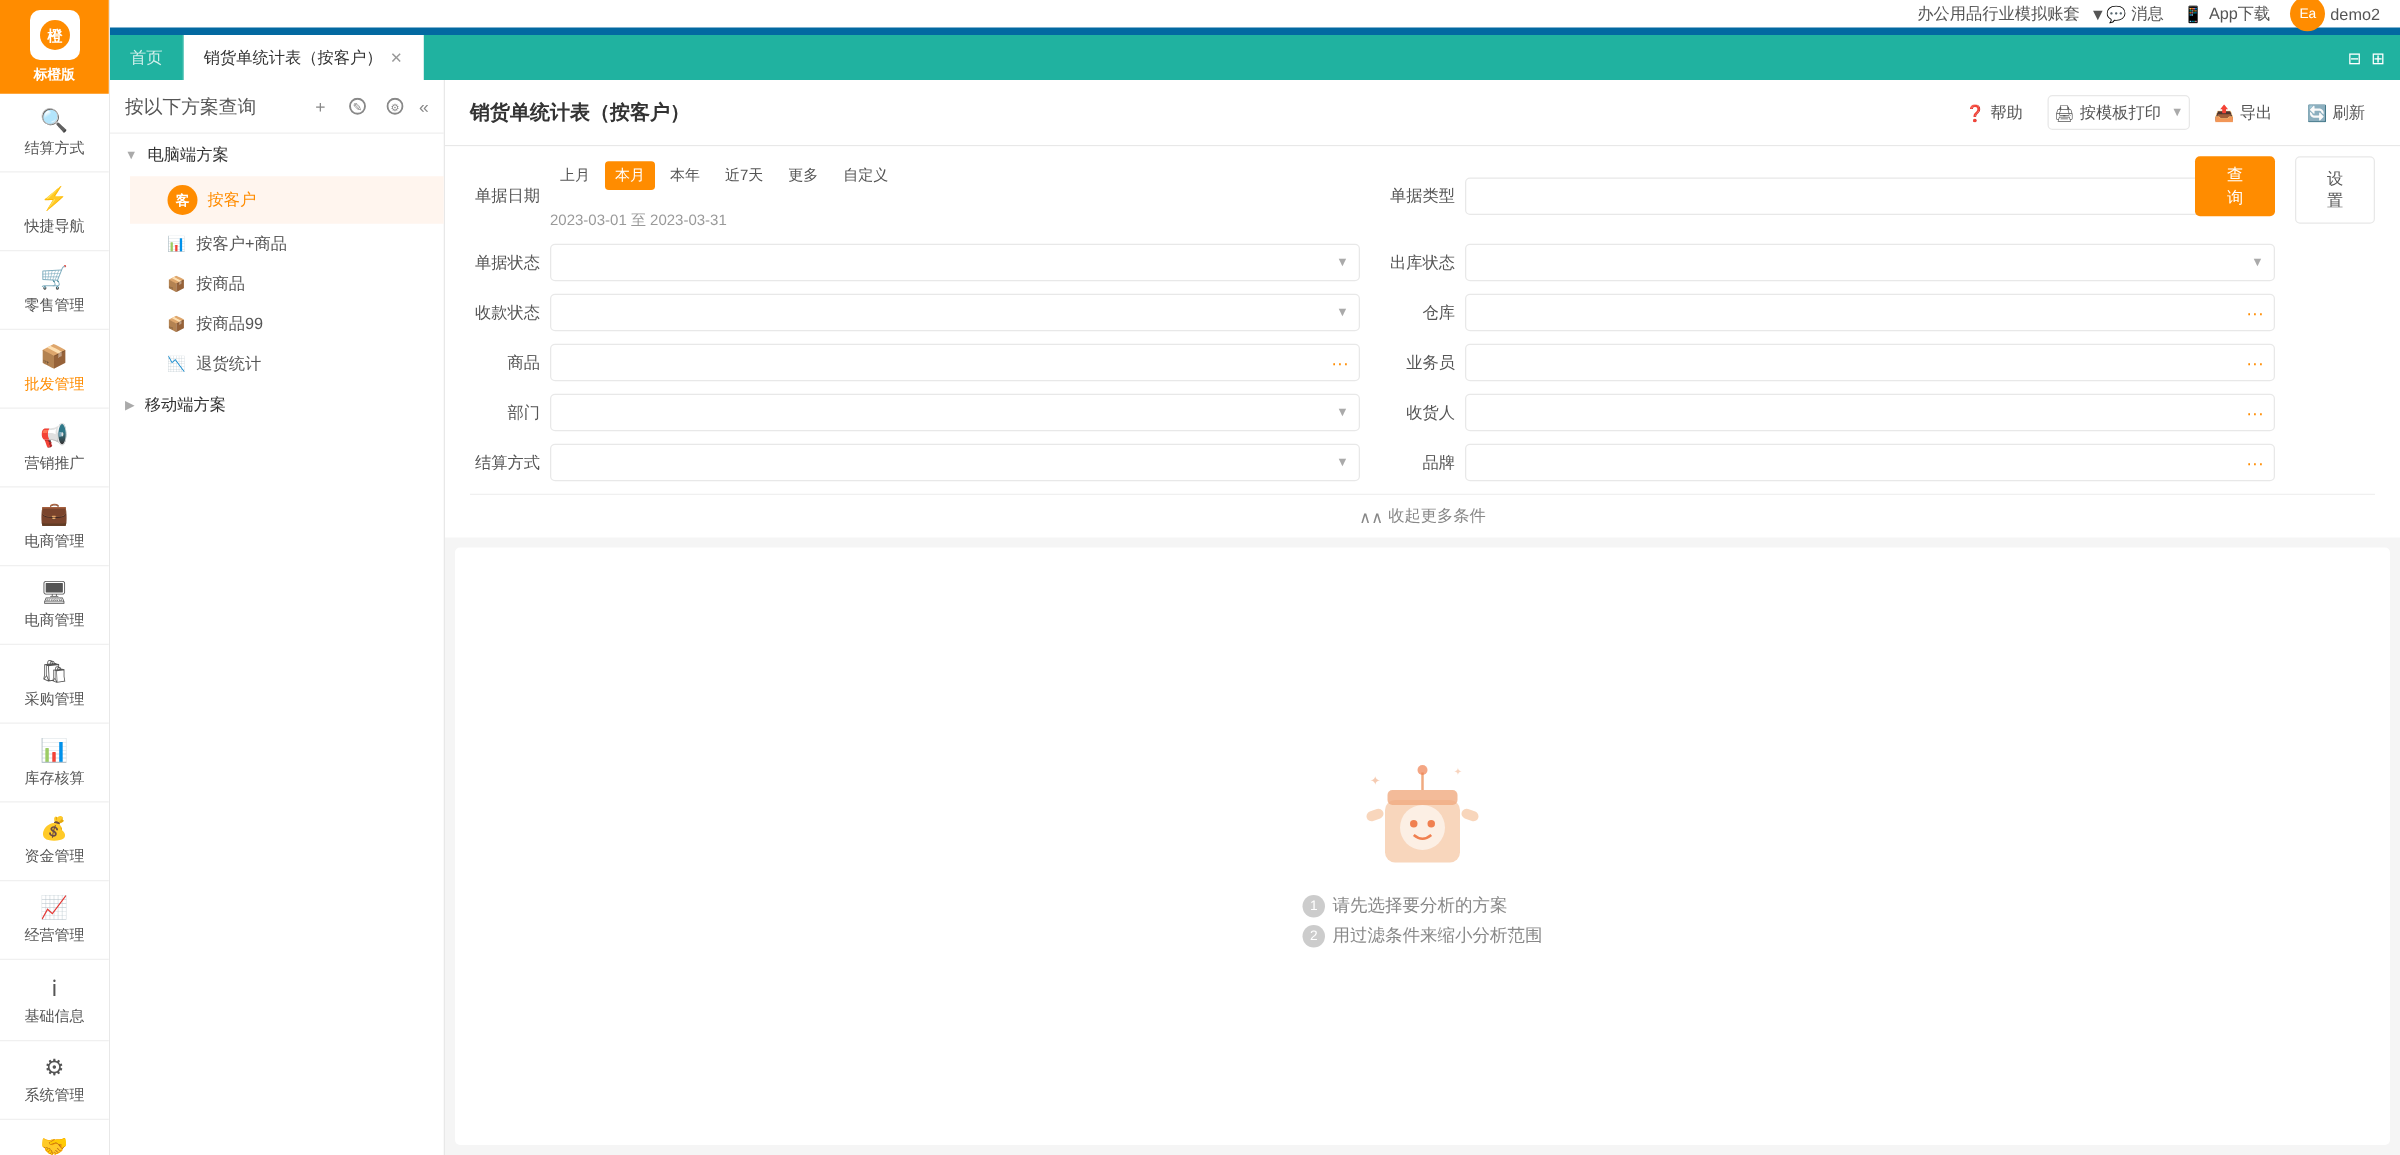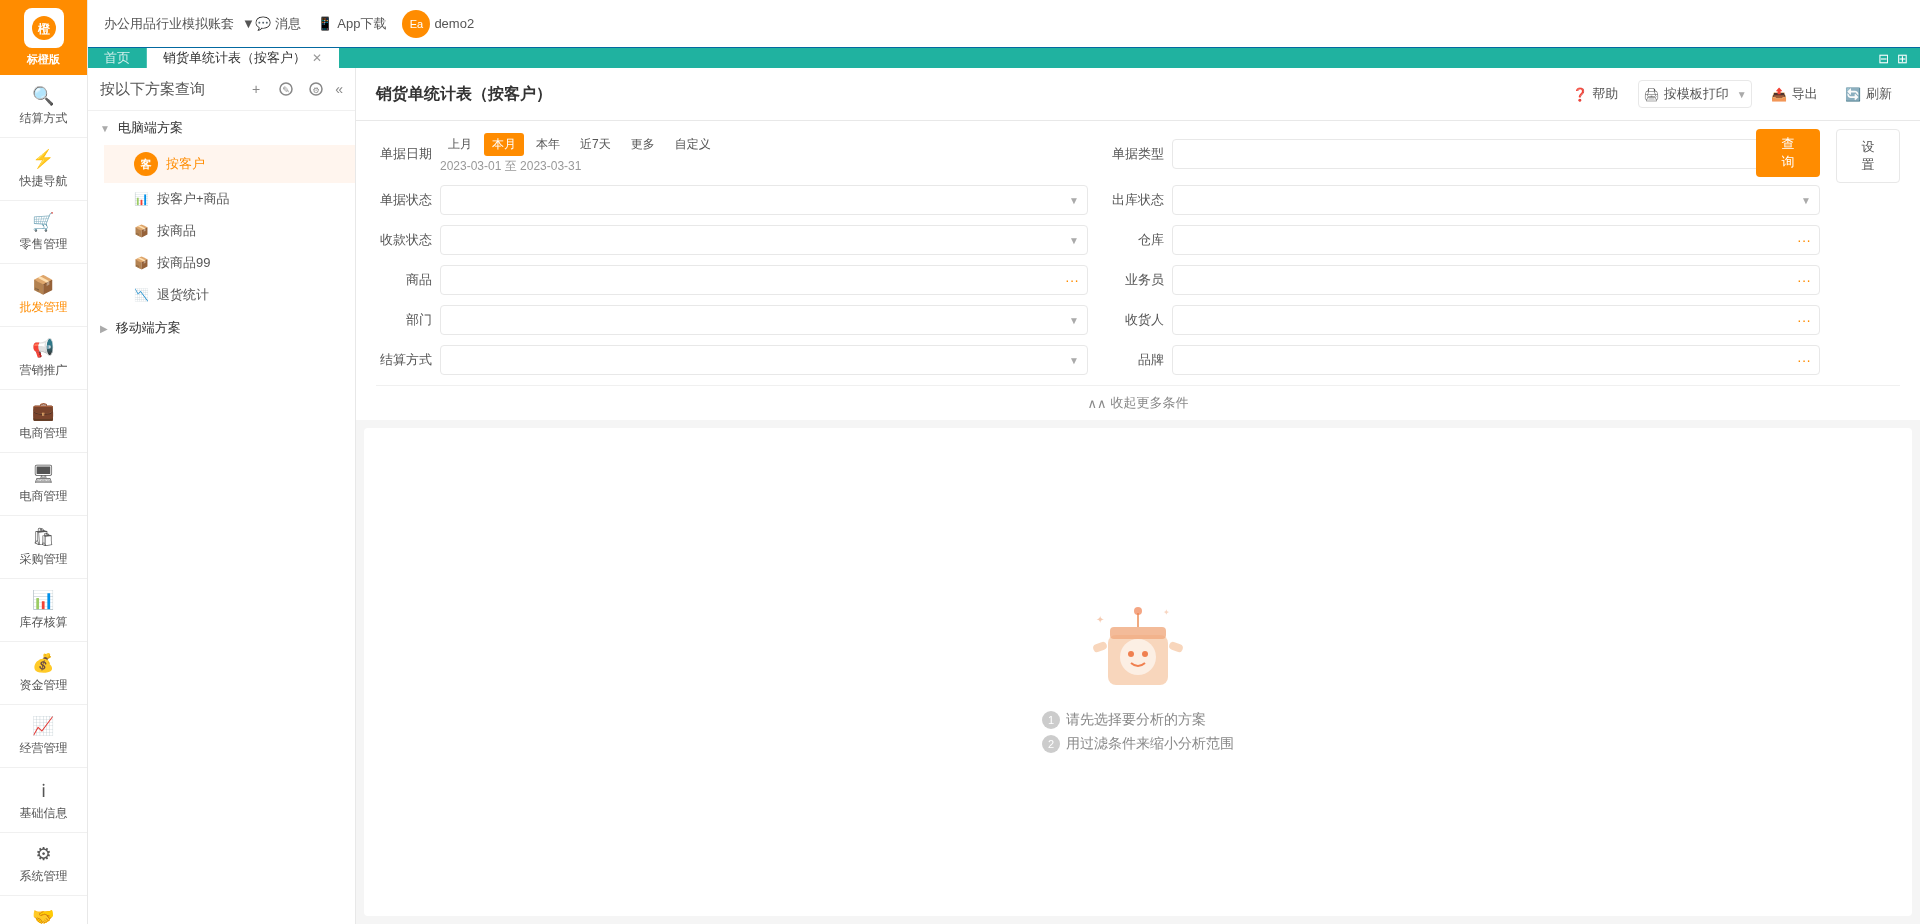--- a/index.html
+++ b/index.html
@@ -55,37 +55,37 @@
     
     .main-area {
       flex: 1;
       display: flex;
       flex-direction: column;
       overflow: hidden;
     }
 
     
     .topbar {
-      height: 48px;
+      height: 28px;
       background: #fff;
       display: flex;
       align-items: center;
       padding: 0 16px;
-      border-bottom: 1px solid #0369a1;
-      justify-content: flex-start;
+      border-bottom: 6px solid #0369a1;
+      justify-content: flex-end;
     }
     .topbar-left { display: flex; align-items: center; gap: 8px; color: #555; font-size: 13px; }
     .topbar-dropdown { display: flex; align-items: center; gap: 4px; cursor: pointer; }
     .topbar-right { display: flex; align-items: center; gap: 16px; color: #555; font-size: 13px; }
     .topbar-right .tr-item { display: flex; align-items: center; gap: 4px; cursor: pointer; }
     .avatar { width: 28px; height: 28px; border-radius: 50%; background: #ff8c00; display: flex; align-items: center; justify-content: center; color: white; font-size: 11px; font-weight: normal; }
 
     
     .tabbar {
-      height: 20px;
+      height: 36px;
       background: #20b2a0;
       display: flex;
       align-items: center;
       padding: 0 0;
     }
     .tab {
       height: 100%;
       padding: 0 16px;
       display: flex;
       align-items: center;
@@ -501,21 +501,21 @@
 
         <div style="position:absolute; right:20px; top:8px; display:flex; gap:16px; z-index:10;">
           <button class="query-btn">查询</button>
           <button class="setting-btn">设置</button>
         </div>
 
         <div class="filter-grid">
 
           <div class="filter-item">
             <span class="filter-item-label">单据日期</span>
-            <div style="flex:1; display:flex; flex-direction:column; gap:2px;">
+            <div style="flex:1; display:flex; flex-direction:column; gap:16px;">
               <div style="display:flex; gap:4px; align-items:center;">
                 <span class="date-btn">上月</span>
                 <span class="date-btn active">本月</span>
                 <span class="date-btn">本年</span>
                 <span class="date-btn">近7天</span>
                 <span class="date-btn">更多</span>
                 <span class="date-btn">自定义</span>
               </div>
               <span style="color:#999; font-size:12px;">2023-03-01 至 2023-03-31</span>
             </div>

